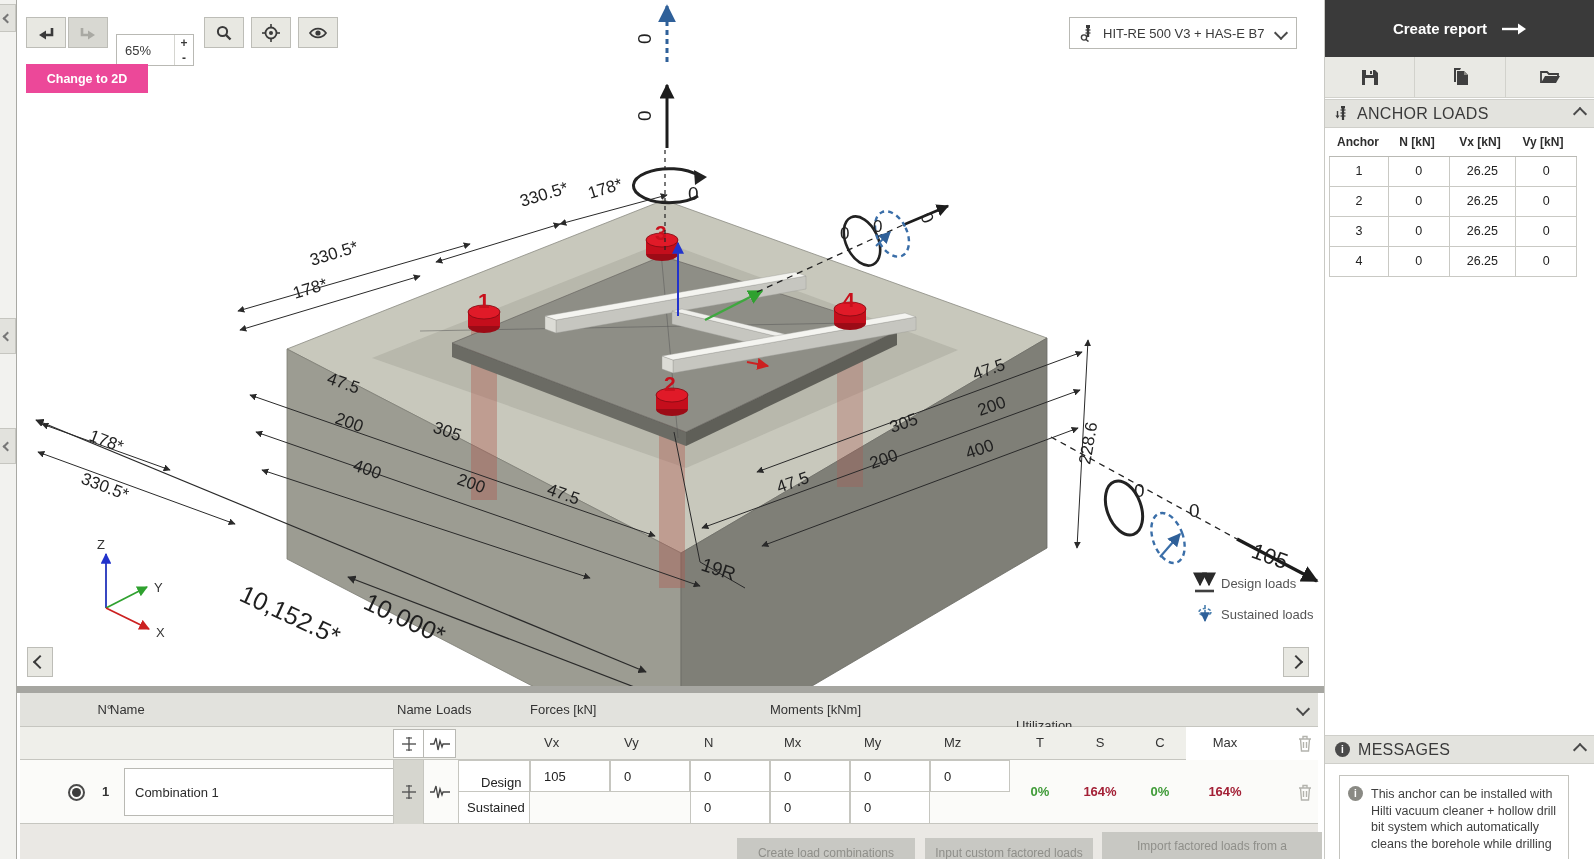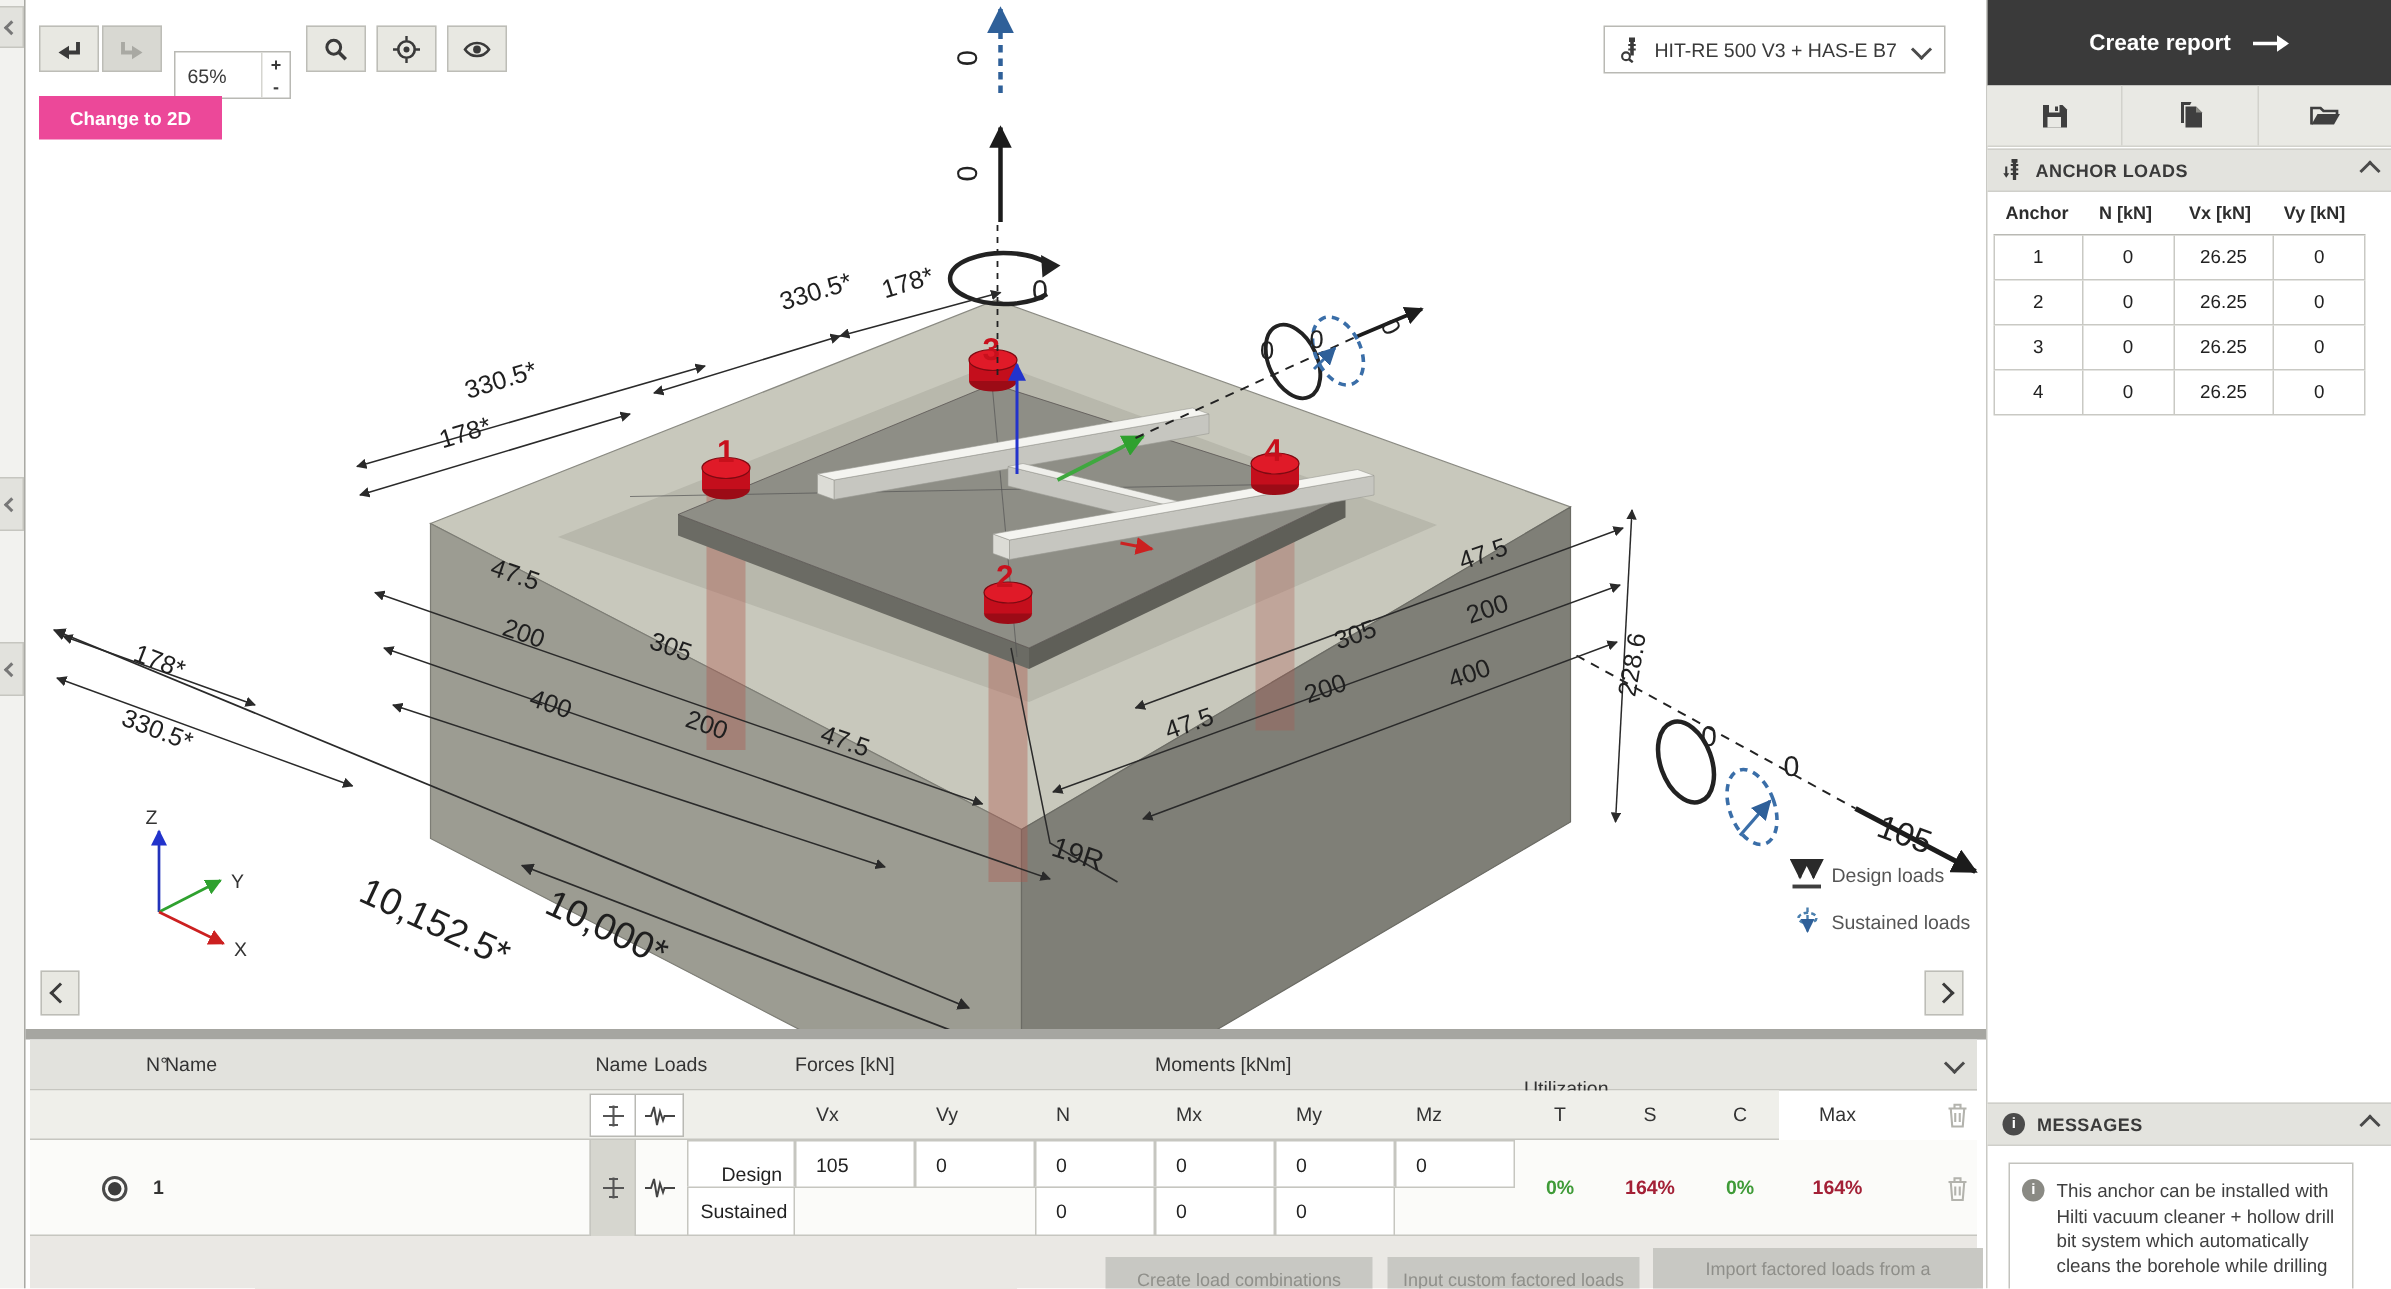--- a/index.html
+++ b/index.html
@@ -10,21 +10,21 @@
   .btn{display:flex;align-items:center;justify-content:center;background:#e8e8e2;
        border:1px solid #bdbdb7;box-sizing:border-box;cursor:pointer}
   .btn.disabled{background:#d8d8d2}
   .chv{display:inline-block;width:8px;height:8px;border-right:2px solid #4a4a4a;border-bottom:2px solid #4a4a4a}
   .chv.up{transform:rotate(-135deg)}
   .chv.down{transform:rotate(45deg)}
   .chv.left{transform:rotate(135deg)}
   .chv.right{transform:rotate(-45deg)}
   .sechdr{background:#e3e3de;border-top:1px solid #cfcfca;border-bottom:1px solid #cfcfca;
           display:flex;align-items:center;box-sizing:border-box;padding:0 10px;gap:8px}
-  .sechdr .t{font-weight:bold;font-size:12px;letter-spacing:.3px;color:#3a3a3a;flex:1}
+  .sechdr .t{font-weight:normal;font-size:16px;letter-spacing:.3px;color:#3a3a3a;flex:1}
   .radio{width:17px;height:17px;border:2px solid #4a4a4a;border-radius:50%;position:relative;box-sizing:border-box}
   .radio::after{content:"";position:absolute;inset:2px;background:#3c3c3c;border-radius:50%}
   .cell{position:absolute;box-sizing:border-box;border:1px solid #c6c6c0;background:#fff;
         display:flex;align-items:center;padding-left:13px;font-size:13px;color:#222}
   .hlabel{position:absolute;font-size:13px;color:#333}
   .green{color:#3f9b38}
   .red{color:#a32036}
   .tab-left{position:absolute;left:0;width:15px;background:#e2e2dd;border:1px solid #c6c6c0;border-left:none;
             display:flex;align-items:center;justify-content:center}
 </style>
@@ -322,20 +322,23 @@
   <div class="hlabel" style="left:1110px;top:0;width:60px;line-height:32px;text-align:center">C</div>
   <div class="hlabel" style="left:1170px;top:0;width:70px;line-height:32px;text-align:center">Max</div>
   <svg class="abs" style="left:1278px;top:8px" width="14" height="17" viewBox="0 0 14 17">
       <path d="M1 4h12M5 4V1.5h4V4M2.5 4l1 12h7l1-12M5.5 7v6M8.5 7v6" fill="none" stroke="#b3b3ad" stroke-width="1.4"></path>
     </svg>
 </div>
 
 <div class="abs" style="left:20px;top:760px;width:1298px;height:64px;background:#fbfbf9;border-bottom:1px solid #c6c6c0;box-sizing:border-box">
   <div class="radio abs" style="left:48px;top:24px"></div>
   <div class="hlabel" style="left:82px;top:0;line-height:64px;font-weight:bold">1</div>
+  <div class="abs" style="left:104px;top:8px;width:290px;height:48px;border:1px solid #b9b9b4;background:#fff;box-sizing:border-box;display:flex;align-items:center;padding-left:10px">
+    <span>Combination 1</span>
+  </div>
   <div class="abs" style="left:373px;top:0;width:31px;height:64px;background:#d6d6cf;border-left:1px solid #c6c6c0;border-right:1px solid #c6c6c0;box-sizing:border-box;display:flex;align-items:center;justify-content:center">
     <svg width="16" height="16" viewBox="0 0 16 16">
         <line x1="8" y1="1" x2="8" y2="15" stroke="#555" stroke-width="1.4"></line>
         <line x1="1" y1="8" x2="15" y2="8" stroke="#555" stroke-width="1.4"></line>
         <line x1="5" y1="2" x2="11" y2="2" stroke="#555" stroke-width="1.2"></line>
         <line x1="5" y1="14" x2="11" y2="14" stroke="#555" stroke-width="1.2"></line>
       </svg>
   </div>
   <div class="abs" style="left:404px;top:0;width:32px;height:64px;display:flex;align-items:center;justify-content:center">
     <svg width="20" height="16" viewBox="0 0 20 16">

